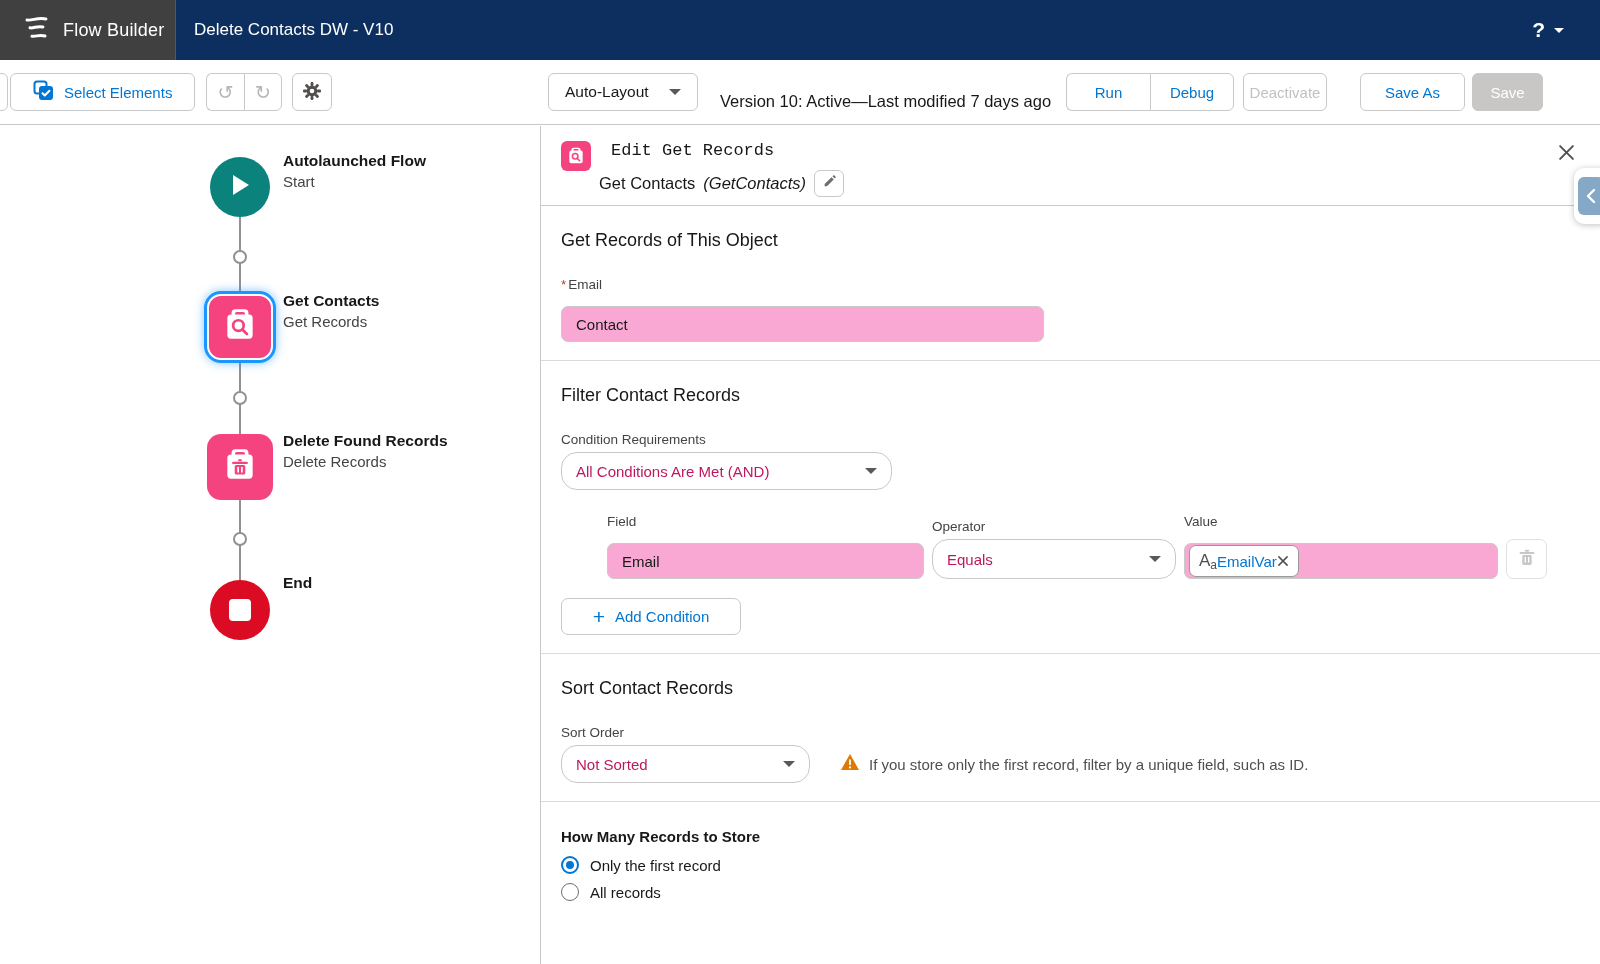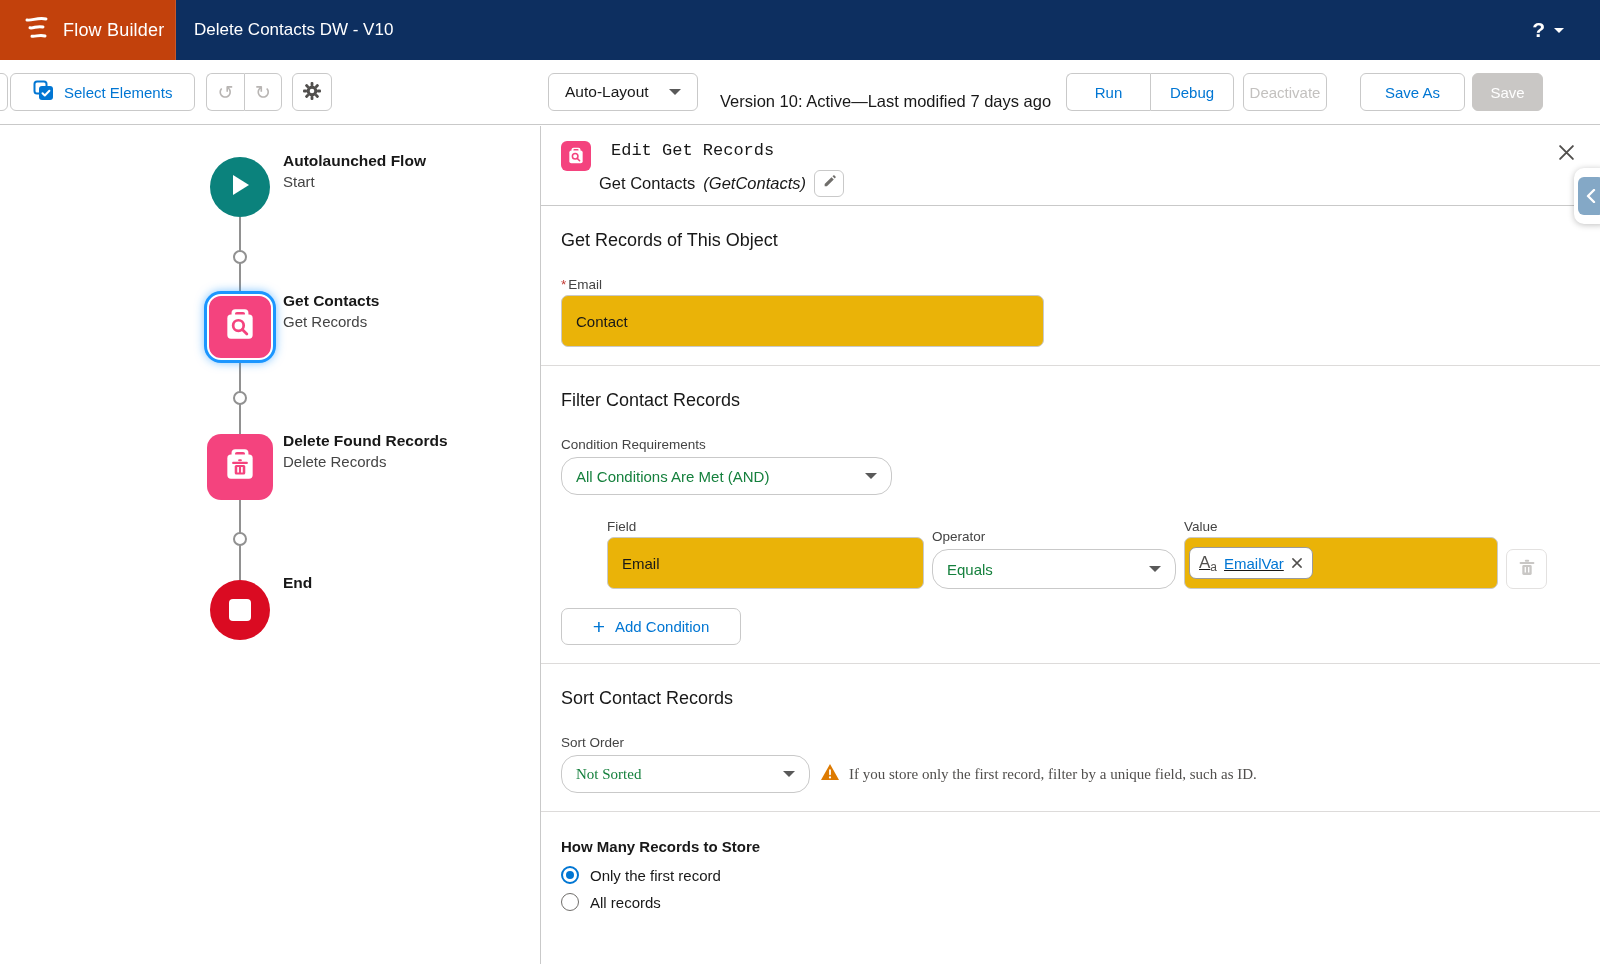--- a/index.html
+++ b/index.html
@@ -2,21 +2,21 @@
 <html><head>
 <meta charset="utf-8">
 <style>
   * { box-sizing: border-box; margin: 0; padding: 0; }
   html, body { background:#fff; }
   body { font-family: "Liberation Sans", sans-serif; color:#181818; }
   .screen { position:relative; width:1600px; height:964px; overflow:hidden; background:#fff; }
 
   
   .header { position:absolute; top:0; left:0; width:100%; height:60px; background:#0d2f60; display:flex; align-items:center; }
-  .brand { width:176px; height:60px; background:#c2410c; display:flex; align-items:center; padding-left:24px; gap:13px; border-right:1px solid rgba(255,255,255,.12); }
+  .brand { width:176px; height:60px; background:#404040; display:flex; align-items:center; padding-left:24px; gap:13px; border-right:1px solid rgba(255,255,255,.12); }
   .brand-name { color:#fff; font-size:18px; font-weight:400; letter-spacing:.2px; }
   .flow-title { color:#fff; font-size:17px; margin-left:18px; }
   .header-right { margin-left:auto; margin-right:36px; display:flex; align-items:center; gap:9px; cursor:pointer; }
   .help-q { color:#fff; font-size:21px; font-weight:700; }
   .caret-down-white { width:0; height:0; border-left:5px solid transparent; border-right:5px solid transparent; border-top:5px solid #fff; }
 
   
   .toolbar { position:absolute; top:60px; left:0; width:100%; height:65px; background:#fff; border-bottom:1px solid #c9c9c9; }
   .btn { display:inline-flex; align-items:center; justify-content:center; height:38px; border:1px solid #c9c9c9; border-radius:6px; background:#fff; font-size:15px; color:#0176d3; padding:0 18px; cursor:pointer; white-space:nowrap; }
   .btn .lbl { color:#0176d3; }
@@ -65,40 +65,40 @@
   .ph-sub .api { font-style:italic; }
   .pencil-btn { width:30px; height:27px; border:1px solid #c9c9c9; border-radius:6px; background:#fff; display:inline-flex; align-items:center; justify-content:center; cursor:pointer; }
   .close-x { position:absolute; right:22px; top:14px; width:24px; height:24px; display:flex; align-items:center; justify-content:center; cursor:pointer; }
   .panel-handle { position:absolute; right:-10px; top:42px; width:36px; height:56px; background:#fff; border-radius:10px; box-shadow:0 1px 6px rgba(0,0,0,.25); display:flex; align-items:center; padding-left:4px; cursor:pointer; }
   .panel-handle .sq { width:26px; height:38px; background:#84a8c6; border-radius:6px; display:flex; align-items:center; justify-content:center; }
 
   .section { padding:18px 20px; border-bottom:1px solid #dddbda; }
   .sec-heading { font-size:18px; font-weight:400; color:#181818; padding-top:6px; }
   .field-label { font-size:13.5px; color:#444; margin-top:26px; }
   .req { color:#c23934; margin-right:2px; }
-  .input-box { margin-top:3px; height:52px; border:1px solid #c9c9c9; border-radius:7px; background:#eab308; display:flex; align-items:center; padding:0 14px; font-size:15px; color:#181818; cursor:text; }
-  .select-box { margin-top:5px; height:38px; border:1px solid #c9c9c9; border-radius:16px; background:#fff; display:flex; align-items:center; justify-content:space-between; padding:0 14px; font-size:15px; color:#15803d; cursor:pointer; }
+  .input-box { margin-top:14px; height:36px; border:1px solid #c9c9c9; border-radius:7px; background:#f9a8d4; display:flex; align-items:center; padding:0 14px; font-size:15px; color:#181818; cursor:text; }
+  .select-box { margin-top:5px; height:38px; border:1px solid #c9c9c9; border-radius:16px; background:#fff; display:flex; align-items:center; justify-content:space-between; padding:0 14px; font-size:15px; color:#be185d; cursor:pointer; }
   .obj-input { width:483px; }
   .cond-select { width:331px; }
 
   .cond-row { margin-left:46px; margin-top:24px; display:flex; align-items:flex-end; gap:8px; }
   .cond-col .field-label { margin-top:0; }
   .cond-field { width:317px; }
   .cond-operator { width:244px; }
   .cond-value { width:314px; padding:0 4px; }
-  .pill { display:inline-flex; align-items:center; gap:7px; height:32px; border:1px solid #9a9a9a; border-radius:7px; padding:0 9px; background:#fff;text-decoration:underline; }
+  .pill { display:inline-flex; align-items:center; height:32px; border:1px solid #9a9a9a; border-radius:7px; padding:0 9px; background:#fff; }
   .pill .aa { font-size:17px; color:#514f4d; line-height:1; }
   .pill .aa .small { font-size:12px; vertical-align:-3px; }
   .pill .pill-text { color:#0176d3; font-size:15px; }
   .trash-btn { width:41px; height:40px; border:1px solid #e3e1e0; border-radius:7px; background:#fff; display:flex; align-items:center; justify-content:center; cursor:pointer; }
   .add-cond-btn { margin-top:19px; width:180px; height:37px; border:1px solid #c9c9c9; border-radius:7px; background:#fff; display:inline-flex; align-items:center; justify-content:center; gap:10px; cursor:pointer; }
   .add-cond-btn .plus { color:#0176d3; font-size:21px; font-weight:400; line-height:1; }
   .add-cond-btn .lbl { color:#0176d3; font-size:15px; }
 
-  .sort-row { display:flex; gap:10px;font-family:Liberation Serif, serif; }
+  .sort-row { display:flex; gap:30px; }
   .sort-select { width:249px; }
   .warn-wrap { display:flex; align-items:center; gap:9px; margin-top:28px; }
   .warn-text { font-size:15px; color:#514f4d; }
 
   .store-section { border-bottom:none; padding-top:26px; }
   .store-heading { font-size:15px; font-weight:700; color:#181818; }
   .radio-row { display:flex; align-items:center; gap:11px; margin-top:11px; cursor:pointer; }
   .radio { width:18px; height:18px; border-radius:50%; background:#fff; flex:0 0 auto; }
   .radio.on { border:2px solid #0176d3; position:relative; }
   .radio.on::after { content:""; position:absolute; left:3px; top:3px; width:8px; height:8px; border-radius:50%; background:#0176d3; }

